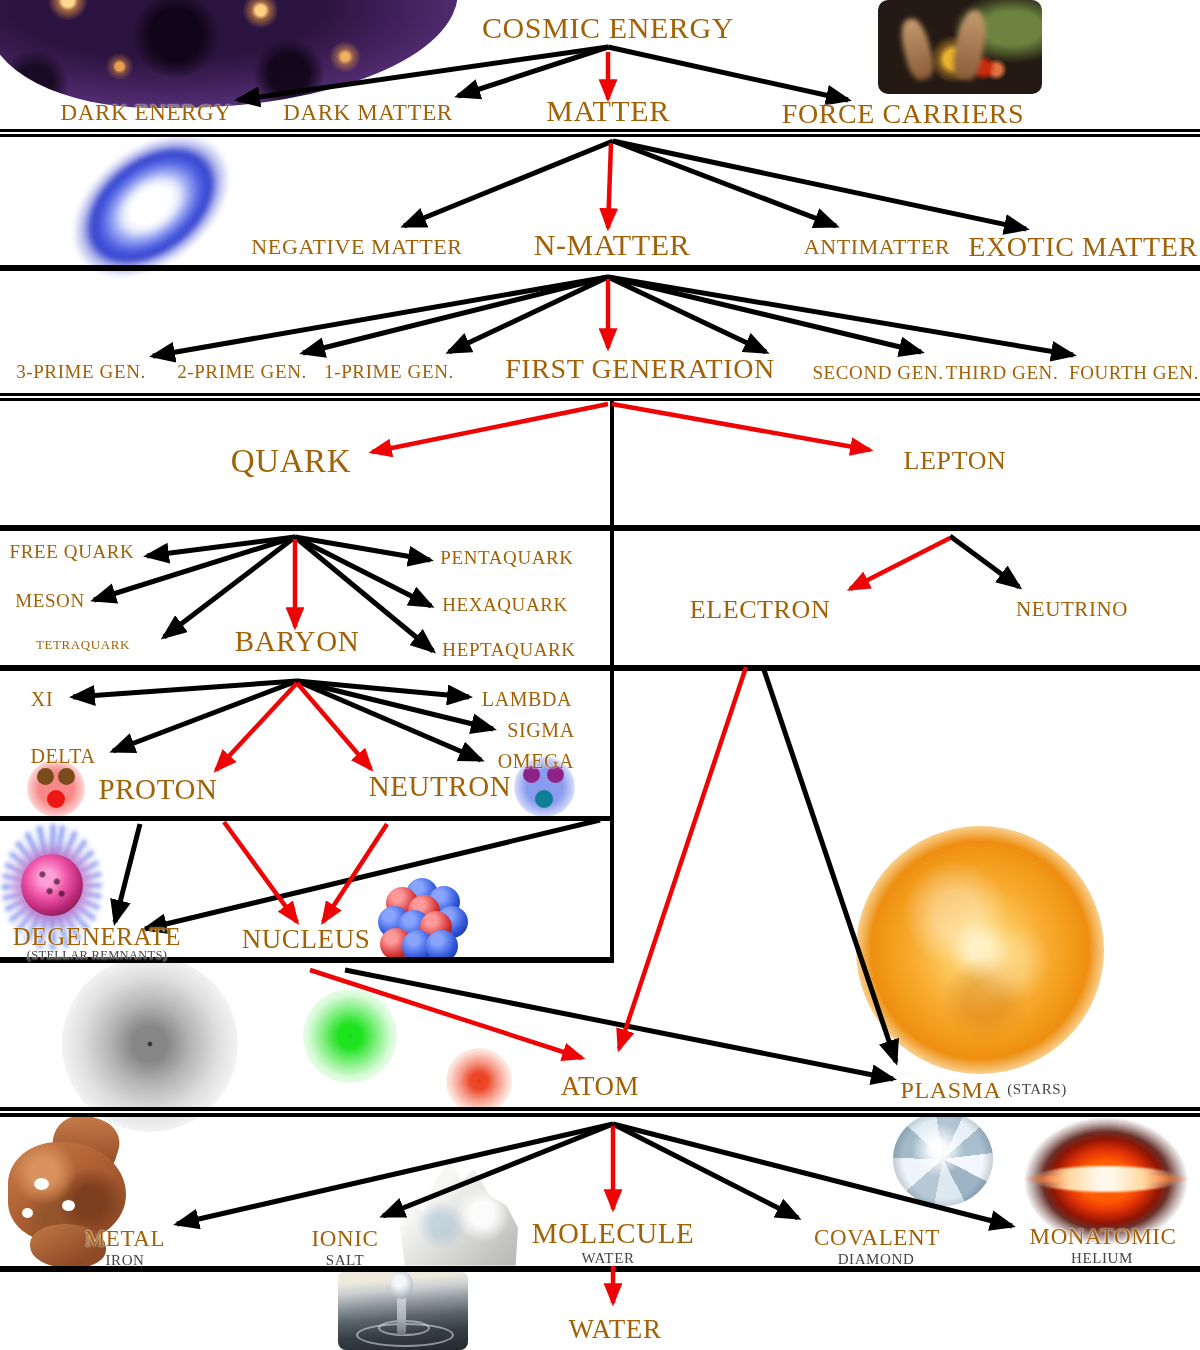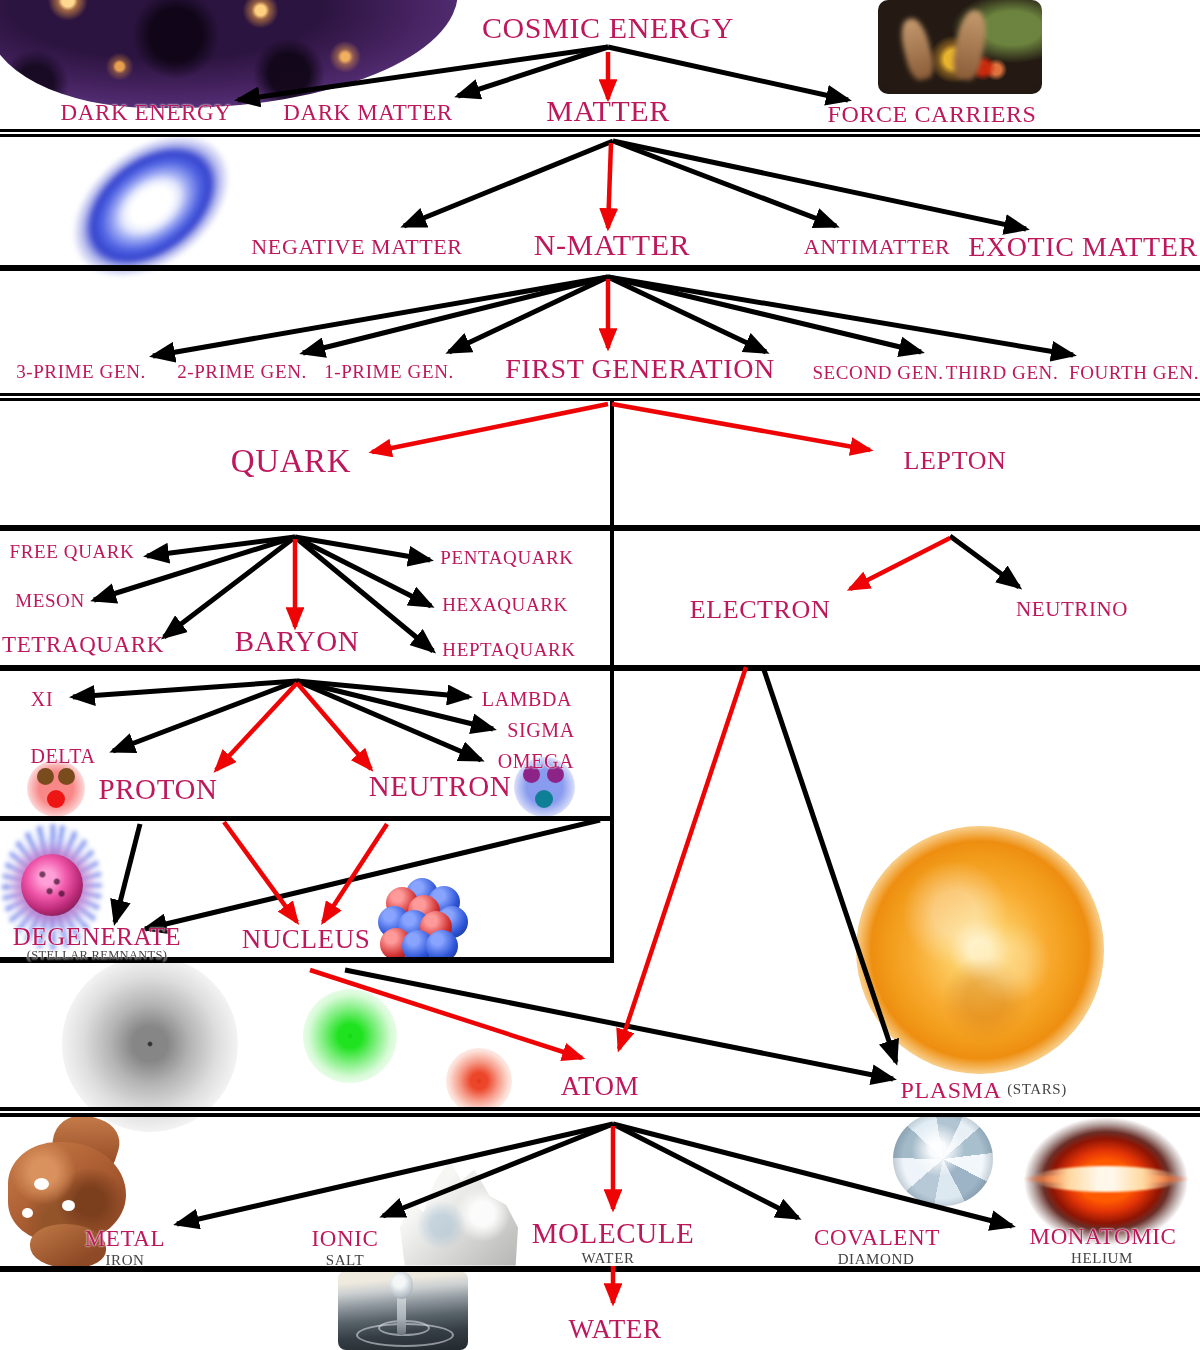--- a/index.html
+++ b/index.html
@@ -1,19 +1,19 @@
 <!DOCTYPE html>
 <html><head>
 <meta charset="utf-8">
 <style>
   html,body{margin:0;padding:0;background:#ffffff;}
   #canvas{position:relative;width:1200px;height:1350px;background:#fff;overflow:hidden;
           font-family:"Liberation Serif","DejaVu Serif",serif;}
   .lbl{position:absolute;transform:translate(-50%,-50%);white-space:nowrap;
-       color:#be185d;letter-spacing:.6px;text-shadow:0 0 2px rgba(255,255,255,.95),0 0 2px rgba(255,255,255,.9);
+       color:#a16207;letter-spacing:.6px;text-shadow:0 0 2px rgba(255,255,255,.95),0 0 2px rgba(255,255,255,.9);
        z-index:30;line-height:1;}
   .sub{color:#444;}
   .divider{position:absolute;left:0;width:1200px;background:#000;z-index:18;}
   .divider.striped{background:linear-gradient(#000 0 3px,#fff 3px 5px,#000 5px 100%);}
   .vline{position:absolute;background:#000;z-index:18;}
   svg.arrows{position:absolute;left:0;top:0;z-index:22;}
   .img{position:absolute;z-index:8;}
   .blob{position:absolute;border-radius:50%;}
   .sphere{position:absolute;border-radius:50%;}
   .qdot{position:absolute;border-radius:50%;filter:blur(.6px);}
@@ -275,41 +275,41 @@
       <line x1="613" y1="1126" x2="613" y2="1209"></line>
       <line x1="613" y1="1266" x2="613" y2="1303"></line>
     </g>
   </svg>
 
   <div class="lbl" style="left:608px;top:28px;font-size:30px;">COSMIC ENERGY</div>
 
   <div class="lbl" style="left:146px;top:112px;font-size:23px;">DARK ENERGY</div>
   <div class="lbl" style="left:368px;top:112px;font-size:23px;">DARK MATTER</div>
   <div class="lbl" style="left:608px;top:111px;font-size:30px;">MATTER</div>
-  <div class="lbl" style="left:932px;top:114px;font-size:24px;">FORCE CARRIERS</div>
+  <div class="lbl" style="left:903px;top:114px;font-size:28px;">FORCE CARRIERS</div>
 
   <div class="lbl" style="left:357px;top:247px;font-size:22px;">NEGATIVE MATTER</div>
   <div class="lbl" style="left:612px;top:245px;font-size:30px;">N-MATTER</div>
   <div class="lbl" style="left:877px;top:247px;font-size:22px;">ANTIMATTER</div>
   <div class="lbl" style="left:1083px;top:247px;font-size:28px;">EXOTIC MATTER</div>
 
   <div class="lbl" style="left:81px;top:371px;font-size:19px;">3-PRIME GEN.</div>
   <div class="lbl" style="left:242px;top:371px;font-size:19px;">2-PRIME GEN.</div>
   <div class="lbl" style="left:389px;top:371px;font-size:19px;">1-PRIME GEN.</div>
   <div class="lbl" style="left:640px;top:369px;font-size:28px;">FIRST GENERATION</div>
   <div class="lbl" style="left:846px;top:372px;font-size:19px;margin-left:32px;">SECOND GEN.</div>
   <div class="lbl" style="left:1002px;top:372px;font-size:19px;">THIRD GEN.</div>
   <div class="lbl" style="left:1134px;top:372px;font-size:19px;">FOURTH GEN.</div>
 
   <div class="lbl" style="left:291px;top:461px;font-size:33px;">QUARK</div>
   <div class="lbl" style="left:955px;top:461px;font-size:26px;">LEPTON</div>
 
   <div class="lbl" style="left:72px;top:551px;font-size:19px;">FREE QUARK</div>
   <div class="lbl" style="left:50px;top:600px;font-size:19px;">MESON</div>
-  <div class="lbl" style="left:83px;top:644px;font-size:23px;">TETRAQUARK</div>
+  <div class="lbl" style="left:83px;top:644px;font-size:13px;">TETRAQUARK</div>
   <div class="lbl" style="left:297px;top:641px;font-size:29px;">BARYON</div>
   <div class="lbl" style="left:507px;top:557px;font-size:19px;">PENTAQUARK</div>
   <div class="lbl" style="left:505px;top:604px;font-size:19px;">HEXAQUARK</div>
   <div class="lbl" style="left:509px;top:649px;font-size:19px;text-align:center;">HEPTAQUARK</div>
 
   <div class="lbl" style="left:760px;top:610px;font-size:26px;">ELECTRON</div>
   <div class="lbl" style="left:1072px;top:609px;font-size:21px;">NEUTRINO</div>
 
   <div class="lbl" style="left:42px;top:699px;font-size:20px;">XI</div>
   <div class="lbl" style="left:63px;top:756px;font-size:20px;">DELTA</div>

